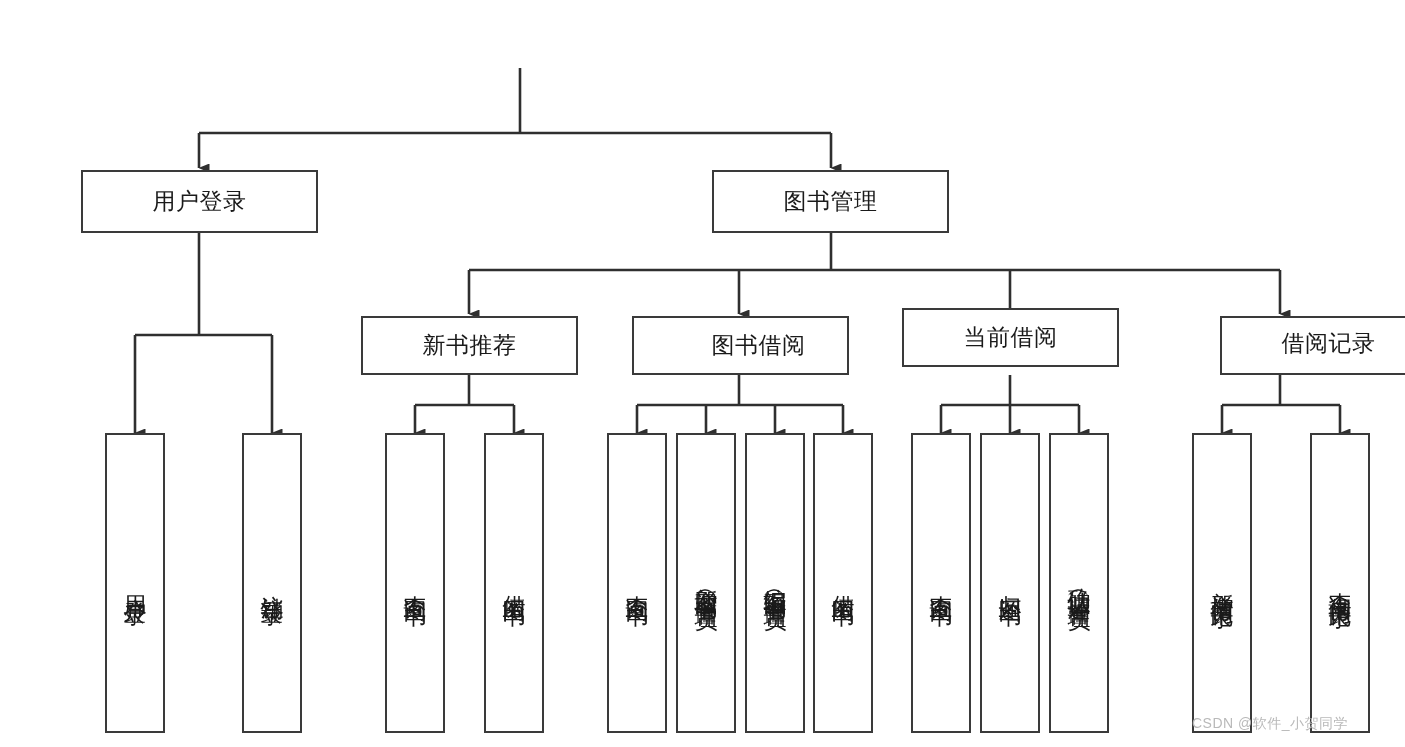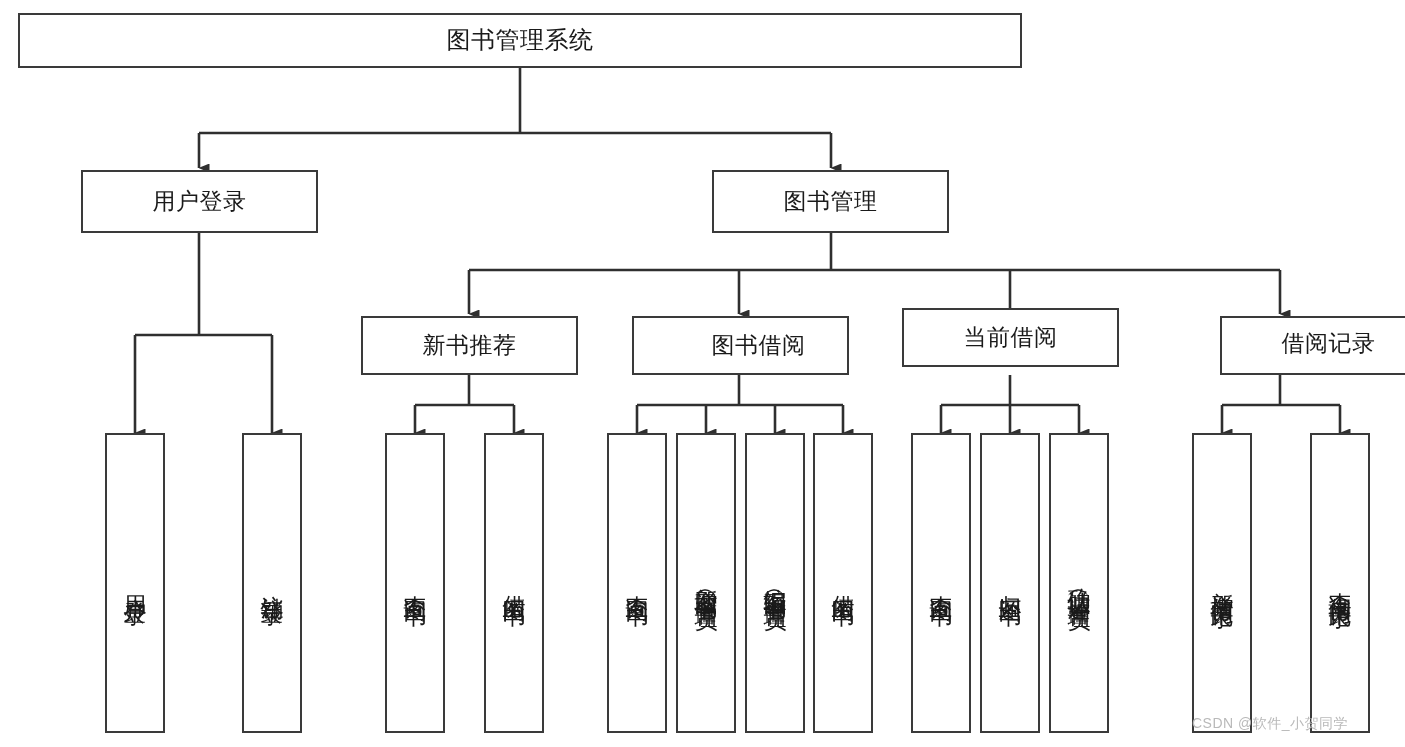--- a/index.html
+++ b/index.html
@@ -114,23 +114,20 @@
       <path d="M1010,405 L1010,433" marker-end="url(#arw)"></path>
       <path d="M1079,405 L1079,433" marker-end="url(#arw)"></path>
 
       <path d="M1280,375 L1280,405"></path>
       <path d="M1222,405 L1340,405"></path>
       <path d="M1222,405 L1222,433" marker-end="url(#arw)"></path>
       <path d="M1340,405 L1340,433" marker-end="url(#arw)"></path>
     </g>
   </svg>
 
-  <div class="node h root" style="left:18px; top:13px; width:1004px; height:55px;">
-    <span>图书管理系统</span>
-  </div>
 
   <div class="node h" style="left:81px; top:170px; width:237px; height:63px;">
     <span>用户登录</span>
   </div>
   <div class="node h" style="left:361px; top:316px; width:217px; height:59px;">
     <span>新书推荐</span>
   </div>
 
   <div class="node h" style="left:712px; top:170px; width:237px; height:63px;">
     <span>图书管理</span>

